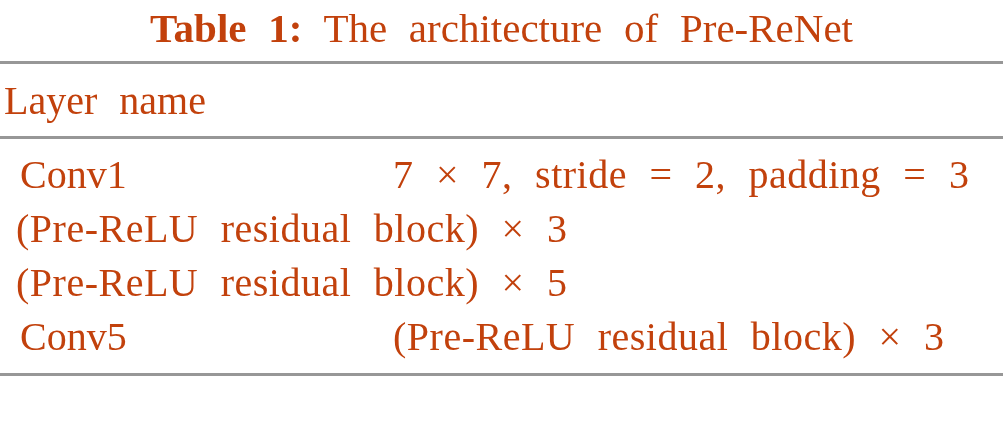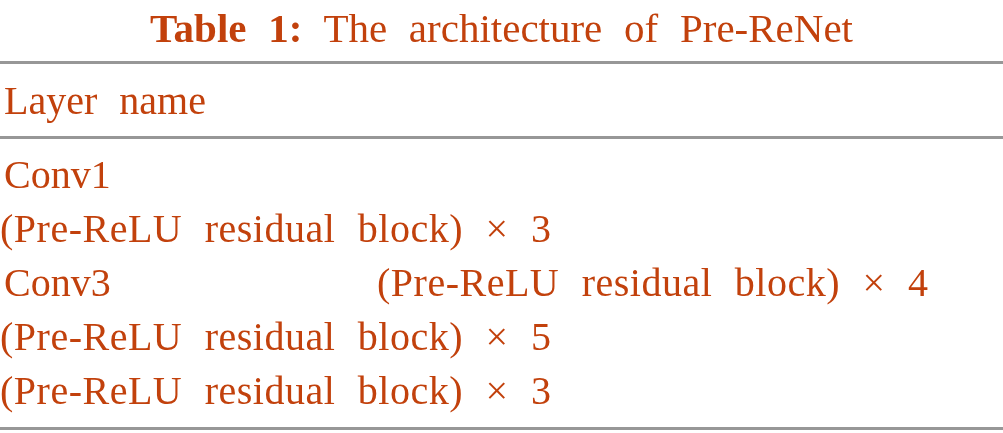--- a/index.html
+++ b/index.html
@@ -44,20 +44,21 @@
     white-space: nowrap;
   }
   .header-row {
     height: 72px;
   }
   .body-rows {
     margin-top: 8px;
   }
   .body-rows .tbl-row {
     height: 54px;
+    margin-left: 16px;
   }
   .cell-layer {
     padding-left: 4px;
   }
   .cell-arch {
     letter-spacing: 0.5px;
   }
 </style>
 </head>
 <body>
@@ -74,36 +75,34 @@
   <div class="tbl-row header-row">
     <div class="cell-layer">Layer name</div>
   </div>
 
   <div class="rule rule-mid"></div>
 
   <div class="body-rows">
 
     <div class="tbl-row">
       <div class="cell-layer">Conv1</div>
+      <div class="cell-arch">7 × 7, stride = 2, padding = 3</div>
     </div>
 
     <div class="tbl-row">
       <div class="cell-arch">(Pre-ReLU residual block) × 3</div>
     </div>
 
-    <div class="tbl-row">
-      <div class="cell-layer">Conv3</div>
-      <div class="cell-arch">(Pre-ReLU residual block) × 4</div>
-    </div>
 
     <div class="tbl-row">
       <div class="cell-arch">(Pre-ReLU residual block) × 5</div>
     </div>
 
     <div class="tbl-row">
+      <div class="cell-layer">Conv5</div>
       <div class="cell-arch">(Pre-ReLU residual block) × 3</div>
     </div>
 
   </div>
 
   <div class="rule rule-bottom"></div>
 
 </div>
 
 </body></html>

